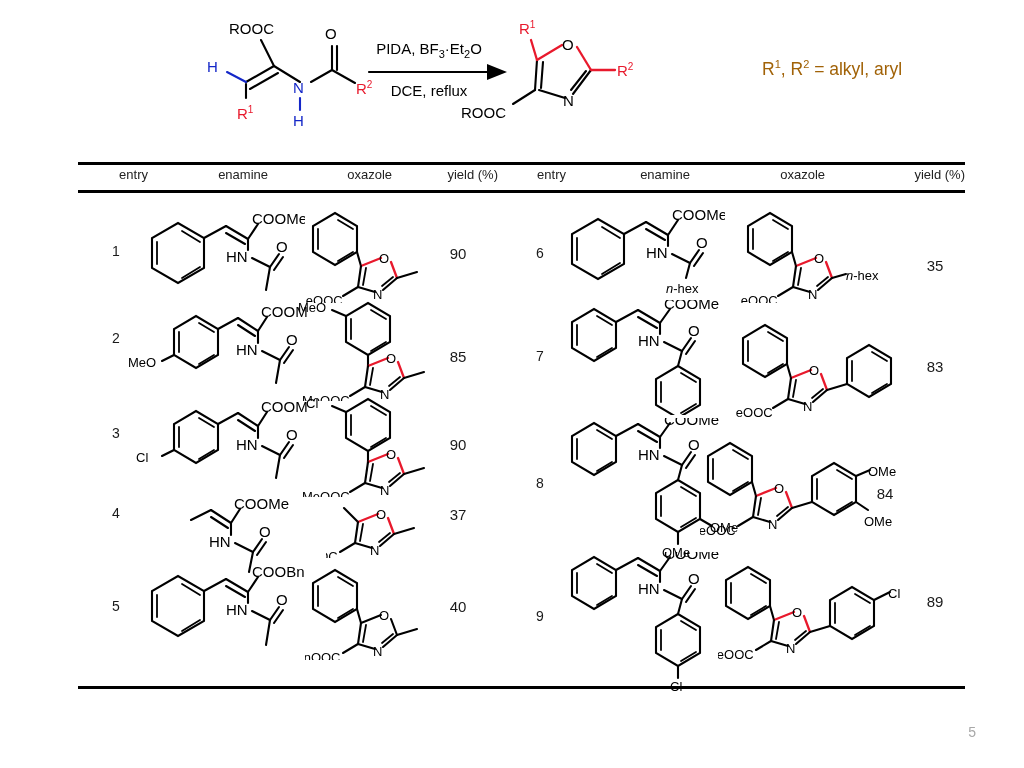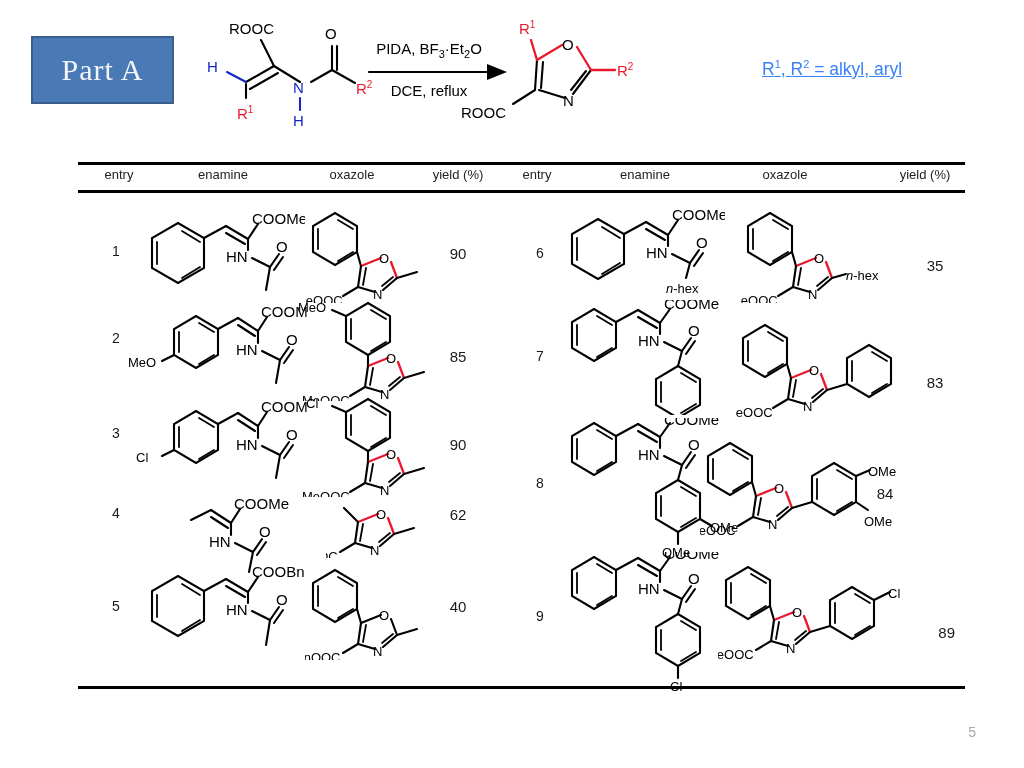--- a/index.html
+++ b/index.html
@@ -30,39 +30,39 @@
     font-family: "Liberation Serif", serif;
     font-size: 30px;
     color: #f2f5fa;
     letter-spacing: 1px;
   }
 
   
   .scheme { position: absolute; left: 199px; top: 14px; }
   .legend {
     position: absolute; left: 762px; top: 58px;
-    font-size: 17.5px; color: #3b82f6; white-space: nowrap; text-decoration: underline;
+    font-size: 17.5px; color: #a16207; white-space: nowrap;
   }
   .legend sup { font-size: 11px; }
 
   
   .rule {
     position: absolute; left: 78px; width: 887px;
     background: #000000;
   }
   .rule-top    { top: 162px; height: 2.5px; }
   .rule-header { top: 190px; height: 2.5px; }
   .rule-bottom { top: 686px; height: 3px; }
 
   
   .col-head {
     position: absolute;
     font-size: 13px; color: #222;
     top: 167px;
-    text-align: center;
+    text-align: right;
     white-space: nowrap;
   }
 
   
   .entry-no {
     position: absolute;
     font-size: 14px; color: #1a1a1a;
     text-align: center; width: 26px;
   }
   .yield-val {
@@ -90,23 +90,20 @@
   .bond  { stroke: #000000; stroke-width: 2.1; fill: none; stroke-linecap: round; }
   .bond-r{ stroke: #e8192c; stroke-width: 2.3; fill: none; stroke-linecap: round; }
   .bond-b{ stroke: #1427c8; stroke-width: 2.1; fill: none; stroke-linecap: round; }
   .bond-t{ stroke: #000000; stroke-width: 1.8; fill: none; stroke-linecap: round; }
 </style>
 </head>
 <body>
 
 <div id="slide">
 
-  <div class="part-box">
-    <span>Part  A</span>
-  </div>
 
   <div class="scheme">
     <svg width="570" height="130" viewBox="0 0 570 130">
 
       <g>
         <text class="lbl" x="30" y="20">ROOC</text>
 
         <path class="bond" d="M 62 26 L 75 52"></path>
 
         <path class="bond" d="M 75 52 L 47 68"></path>
@@ -369,21 +366,21 @@
       <path class="bond" d="M 46 50 L 29 45"></path>
       <path class="bond" d="M 32 24 L 29 45"></path>
       <path class="bond-t" d="M 37 26 L 34 43"></path>
       <text class="lbl-s" x="50" y="21">O</text>
       <text class="lbl-s" x="44" y="57">N</text>
       <path class="bond" d="M 68 36 L 88 30"></path>
       <path class="bond" d="M 29 45 L 14 54"></path>
       <text class="lbl-s" x="-36" y="63">MeOOC</text>
     </svg>
   </div>
-  <div class="yield-val" style="left:438px; top:506px;">62</div>
+  <div class="yield-val" style="left:438px; top:506px;">37</div>
 
   <div class="entry-no" style="left:103px; top:598px;">5</div>
   <div class="struct" style="left:140px; top:565px;">
     <svg width="165" height="95" viewBox="0 0 165 95">
       <g class="bond">
         <path d="M 12 26 L 12 56 L 38 71 L 64 56 L 64 26 L 38 11 Z"></path>
         <path class="bond-t" d="M 17 30 L 17 52"></path>
         <path class="bond-t" d="M 42 66 L 60 55"></path>
         <path class="bond-t" d="M 60 30 L 42 19"></path>
       </g>
@@ -527,21 +524,21 @@
       <g class="bond">
         <path d="M 112 64 L 112 38 L 134 25 L 156 38 L 156 64 L 134 77 Z"></path>
         <path class="bond-t" d="M 117 41 L 117 61"></path>
         <path class="bond-t" d="M 137 73 L 152 64"></path>
         <path class="bond-t" d="M 152 41 L 137 32"></path>
       </g>
       <path class="bond" d="M 53 79 L 38 88"></path>
       <text class="lbl-s" x="-10" y="97">MeOOC</text>
     </svg>
   </div>
-  <div class="yield-val" style="left:915px; top:358px;margin-top:16px;">83</div>
+  <div class="yield-val" style="left:915px; top:358px;">83</div>
 
   <div class="entry-no" style="left:527px; top:475px;">8</div>
   <div class="struct" style="left:560px; top:418px;">
     <svg width="185" height="140" viewBox="0 0 185 140">
       <g class="bond">
         <path d="M 12 18 L 12 44 L 34 57 L 56 44 L 56 18 L 34 5 Z"></path>
         <path class="bond-t" d="M 17 21 L 17 41"></path>
         <path class="bond-t" d="M 37 53 L 52 44"></path>
         <path class="bond-t" d="M 52 21 L 37 12"></path>
       </g>
@@ -659,17 +656,17 @@
         <path class="bond-t" d="M 117 41 L 117 61"></path>
         <path class="bond-t" d="M 137 73 L 152 64"></path>
         <path class="bond-t" d="M 152 41 L 137 32"></path>
       </g>
       <path class="bond" d="M 156 38 L 172 30"></path>
       <text class="lbl-s" x="170" y="36">Cl</text>
       <path class="bond" d="M 53 79 L 38 88"></path>
       <text class="lbl-s" x="-12" y="97">MeOOC</text>
     </svg>
   </div>
-  <div class="yield-val" style="left:915px; top:624px;text-align:right;">89</div>
+  <div class="yield-val" style="left:915px; top:593px;">89</div>
 
   <div class="page-num">5</div>
 
 </div>
 
 </body></html>

